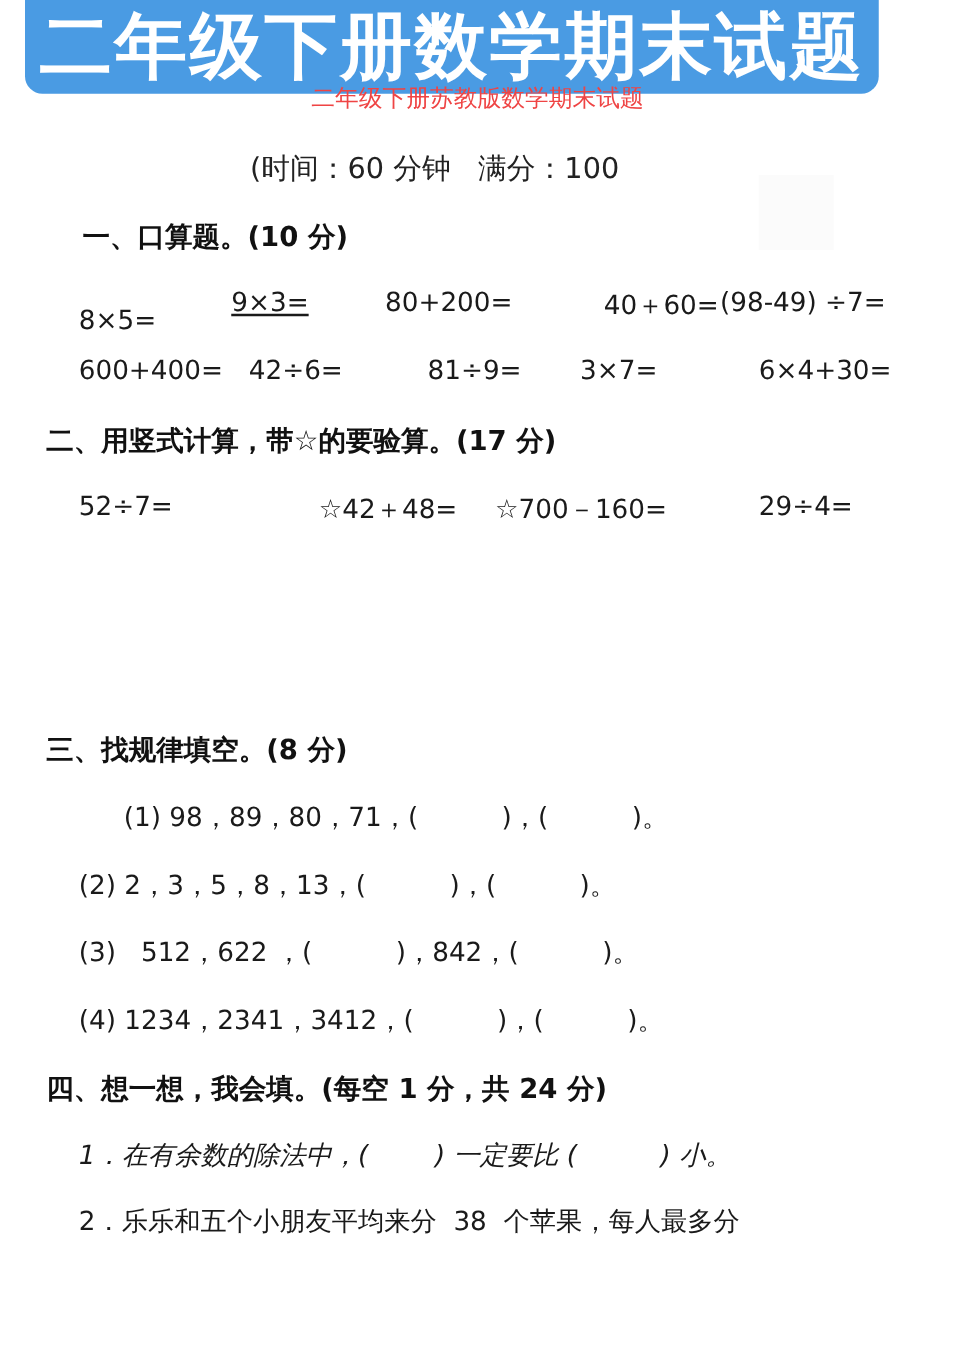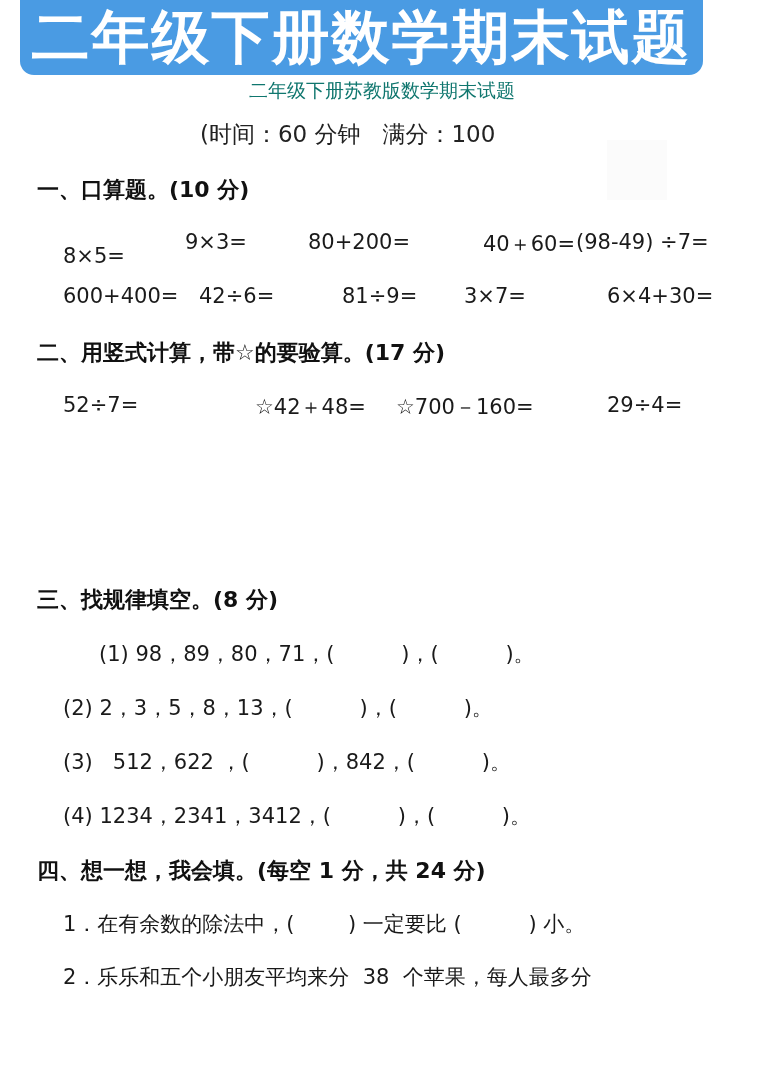--- a/index.html
+++ b/index.html
@@ -10,22 +10,22 @@
   .banner {
     position: absolute; left: 20px; top: -10px; width: 683px; height: 85px;
     background: #4a9be3; border-radius: 0 0 14px 14px;
     display: flex; align-items: center; justify-content: center;
   }
   .banner-title {
     color: #ffffff; font-size: 58px; font-weight: bold; letter-spacing: 2px; margin-top: 10px;
     white-space: nowrap;
   }
   .subtitle {
-    position: absolute; top: 78px; left: 0; width: 764px; text-align: center;
-    font-family: Liberation Serif, serif; font-size: 19px; color: #0f766e;
+    position: absolute; top: 66px; left: 0; width: 764px; text-align: center;
+    font-family: Liberation Serif, serif; font-size: 19px; color: #ef4444;
     padding-left: 0;
   }
   .meta {
     position: absolute; top: 119px; left: 200px; font-size: 23px; color: #222; white-space: pre;
   }
   .blank-box {
     position: absolute; left: 607px; top: 140px; width: 60px; height: 60px; background: #fbfbfb;
   }
   .section-head {
     position: absolute; left: 37px; font-size: 22px; font-weight: bold; white-space: nowrap; color: #111;
@@ -38,23 +38,23 @@
 <body>
 
 <div class="banner">
   <span class="banner-title">二年级下册数学期末试题</span>
 </div>
 
 <div class="subtitle">二年级下册苏教版数学期末试题</div>
 <div class="meta">(时间：60 分钟   满分：100</div>
 <div class="blank-box"></div>
 
-<div class="section-head" style="top:175px;">一、口算题。(10 分)</div>
+<div class="section-head" style="top:175px;margin-left:29px;">一、口算题。(10 分)</div>
 <div class="item" style="top:244px; left:63px;">8×5=</div>
-<div class="item" style="top:230px; left:185px;">9×3=</div>
+<div class="item" style="top:230px; left:185px;text-decoration:underline;">9×3=</div>
 <div class="item" style="top:230px; left:308px;">80+200=</div>
 <div class="item" style="top:230px; left:439px;margin-left:44px;">40＋60=</div>
 <div class="item" style="top:230px; left:576px;">(98-49) ÷7=</div>
 
 <div class="item" style="top:284px; left:63px;">600+400=</div>
 <div class="item" style="top:284px; left:199px;">42÷6=</div>
 <div class="item" style="top:284px; left:330px;margin-left:12px;">81÷9=</div>
 <div class="item" style="top:284px; left:464px;">3×7=</div>
 <div class="item" style="top:284px; left:607px;">6×4+30=</div>
 
@@ -64,14 +64,14 @@
 <div class="item" style="top:393px; left:396px;">☆700－160=</div>
 <div class="item" style="top:393px; left:607px;">29÷4=</div>
 
 <div class="section-head" style="top:585px;">三、找规律填空。(8 分)</div>
 <div class="item" style="top:640px; left:63px;margin-left:36px;">(1) 98，89，80，71，(          )，(          )。</div>
 <div class="item" style="top:694px; left:63px;">(2) 2，3，5，8，13，(          )，(          )。</div>
 <div class="item" style="top:748px; left:63px;">(3)   512，622 ，(          )，842，(          )。</div>
 <div class="item" style="top:802px; left:63px;">(4) 1234，2341，3412，(          )，(          )。</div>
 
 <div class="section-head" style="top:856px;">四、想一想，我会填。(每空 1 分，共 24 分)</div>
-<div class="item" style="top:910px; left:63px;">1．在有余数的除法中，(        ) 一定要比 (          ) 小。</div>
+<div class="item" style="top:910px; left:63px;font-style:italic;">1．在有余数的除法中，(        ) 一定要比 (          ) 小。</div>
 <div class="item" style="top:963px; left:63px;">2．乐乐和五个小朋友平均来分  38  个苹果，每人最多分</div>
 
 </body></html>

